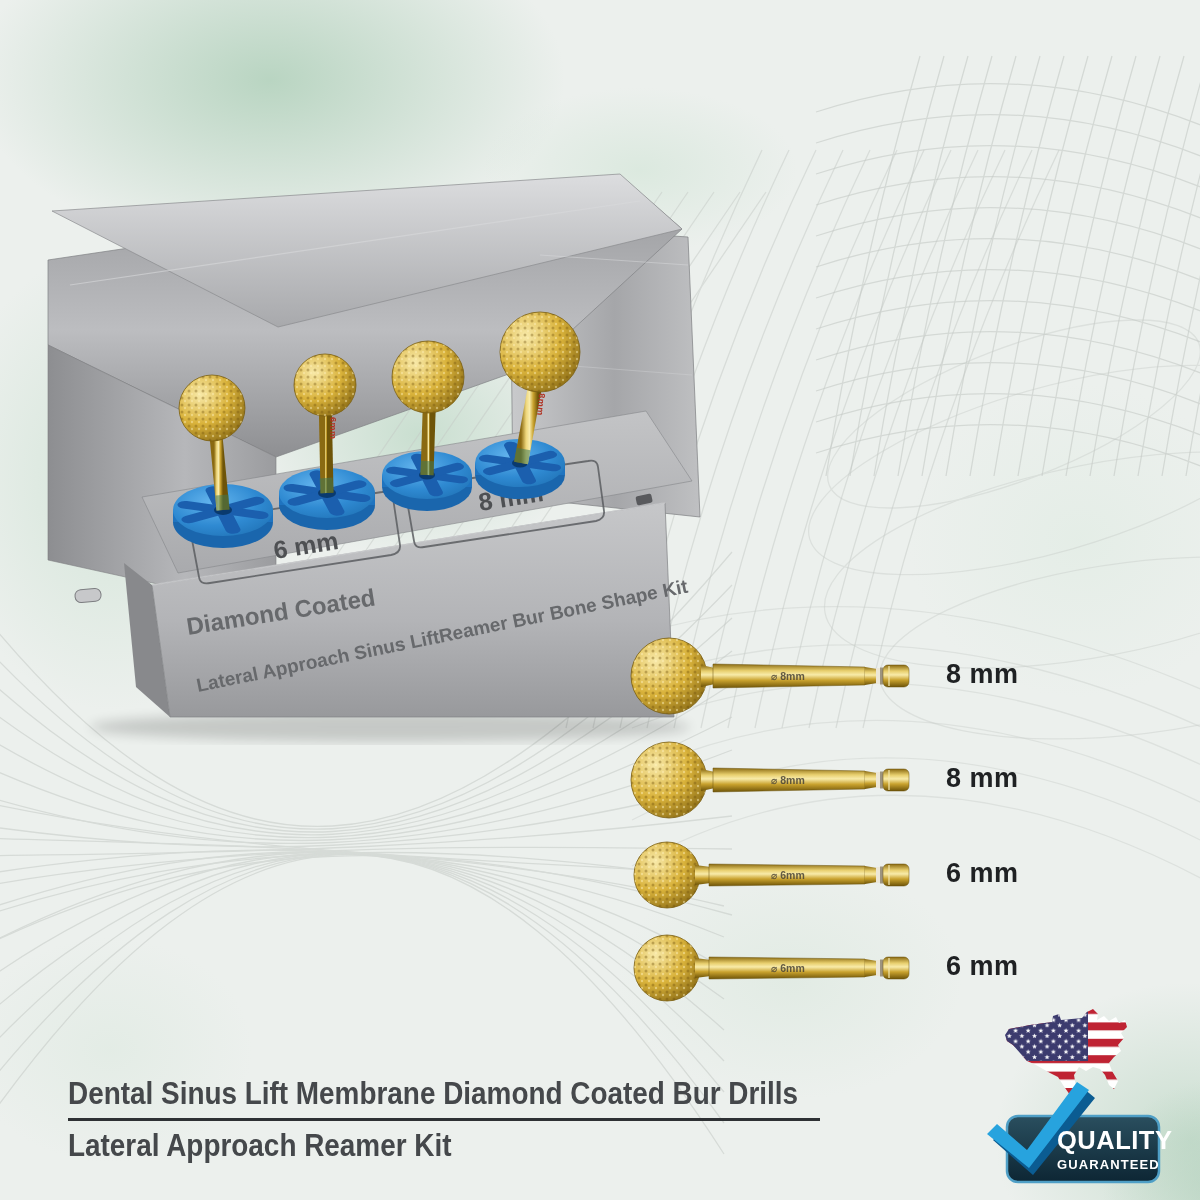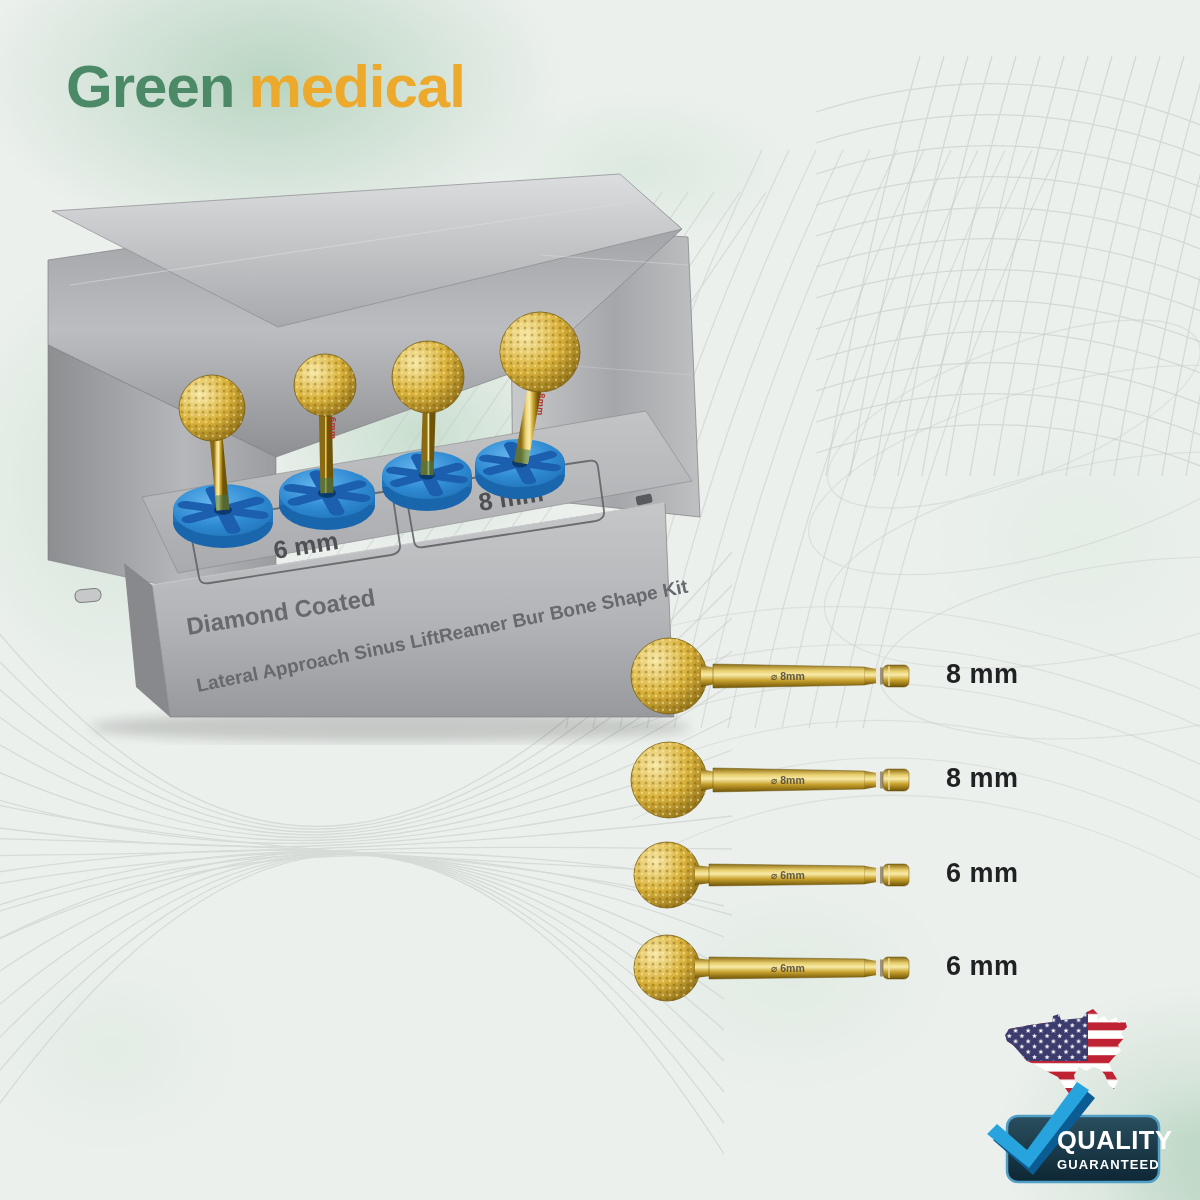--- a/index.html
+++ b/index.html
@@ -177,23 +177,20 @@
         <rect width="12" height="8.2" fill="#BF2333"></rect>
         <rect y="8.2" width="12" height="8.2" fill="#ffffff"></rect>
       </pattern>
       <pattern id="stars" width="12.6" height="10.6" patternUnits="userSpaceOnUse">
         <path d="M3,1 L3.7,2.7 5.5,2.7 4.1,3.9 4.6,5.7 3,4.6 1.4,5.7 1.9,3.9 0.5,2.7 2.3,2.7 Z" fill="#ffffff"></path>
         <path d="M9.3,6.3 L10,8 11.8,8 10.4,9.2 10.9,11 9.3,9.9 7.7,11 8.2,9.2 6.8,8 8.6,8 Z" fill="#ffffff"></path>
       </pattern>
     </defs>
   </svg>
 
-  <div class="logo">
-    <span class="w1">Green</span><span class="w2">medical</span>
-  </div>
 
   <svg class="kit-svg" width="670" height="580" viewBox="0 0 670 580">
     <defs>
       <linearGradient id="topGrad" x1="0" y1="0" x2="0" y2="1">
         <stop offset="0%" stop-color="#dcdddf"></stop>
           <stop offset="100%" stop-color="#a8a9ac"></stop>
       </linearGradient>
       <linearGradient id="bandGrad" x1="0" y1="0" x2="0" y2="1">
         <stop offset="0%" stop-color="#97989b"></stop>
           <stop offset="55%" stop-color="#bcbdc0"></stop>
@@ -389,20 +386,25 @@
       <polygon points="242,46 254,48 254,62 242,64" fill="url(#shaftGrad)"></polygon>
       <rect x="253" y="47" width="4" height="16" fill="#ece7d8"></rect>
       <rect x="257" y="46.5" width="3" height="17" fill="#9d9480"></rect>
       <rect x="260" y="44" width="26" height="22" rx="5" fill="url(#shaftGrad)" stroke="#6b520c" stroke-width=".5"></rect>
       <line x1="266" y1="45" x2="266" y2="65" stroke="#f3e7b0" stroke-width="1.5" opacity=".8"></line>
       <text class="shaftmark" x="148" y="59">⌀ 6mm</text>
     </svg>
     <div class="bur-label">6 mm</div>
   </div>
 
+  <div class="title-block">
+    <div class="t-line">Dental Sinus Lift Membrane Diamond Coated Bur Drills</div>
+    <div class="underline"></div>
+    <div class="t-line">Lateral Approach Reamer Kit</div>
+  </div>
 
   <svg class="flag-svg" width="170" height="106" viewBox="0 0 170 106">
     <defs>
       <clipPath id="usClip">
         <path d="M5,29 L9,23 L30,19 L52,16 L53,10 L59,8 L61,14 L82,12 L87,6 L93,3 L98,8 L97,14 L104,10 L109,15 L116,11 L119,17 L125,14 L127,21 L121,27 L124,32 L118,39 L121,45 L114,51 L109,57 L112,65 L118,75 L114,83 L109,79 L105,69 L100,63 L93,61 L86,65 L79,61 L74,69 L76,81 L70,89 L63,79 L58,71 L50,67 L43,63 L36,59 L27,55 L20,47 L13,39 L7,35 Z"></path>
       </clipPath>
     </defs>
     <g clip-path="url(#usClip)">
       <rect x="0" y="0" width="170" height="106" fill="url(#stripes)"></rect>
       <rect x="0" y="3" width="88" height="52" fill="#3C3B6E"></rect>

